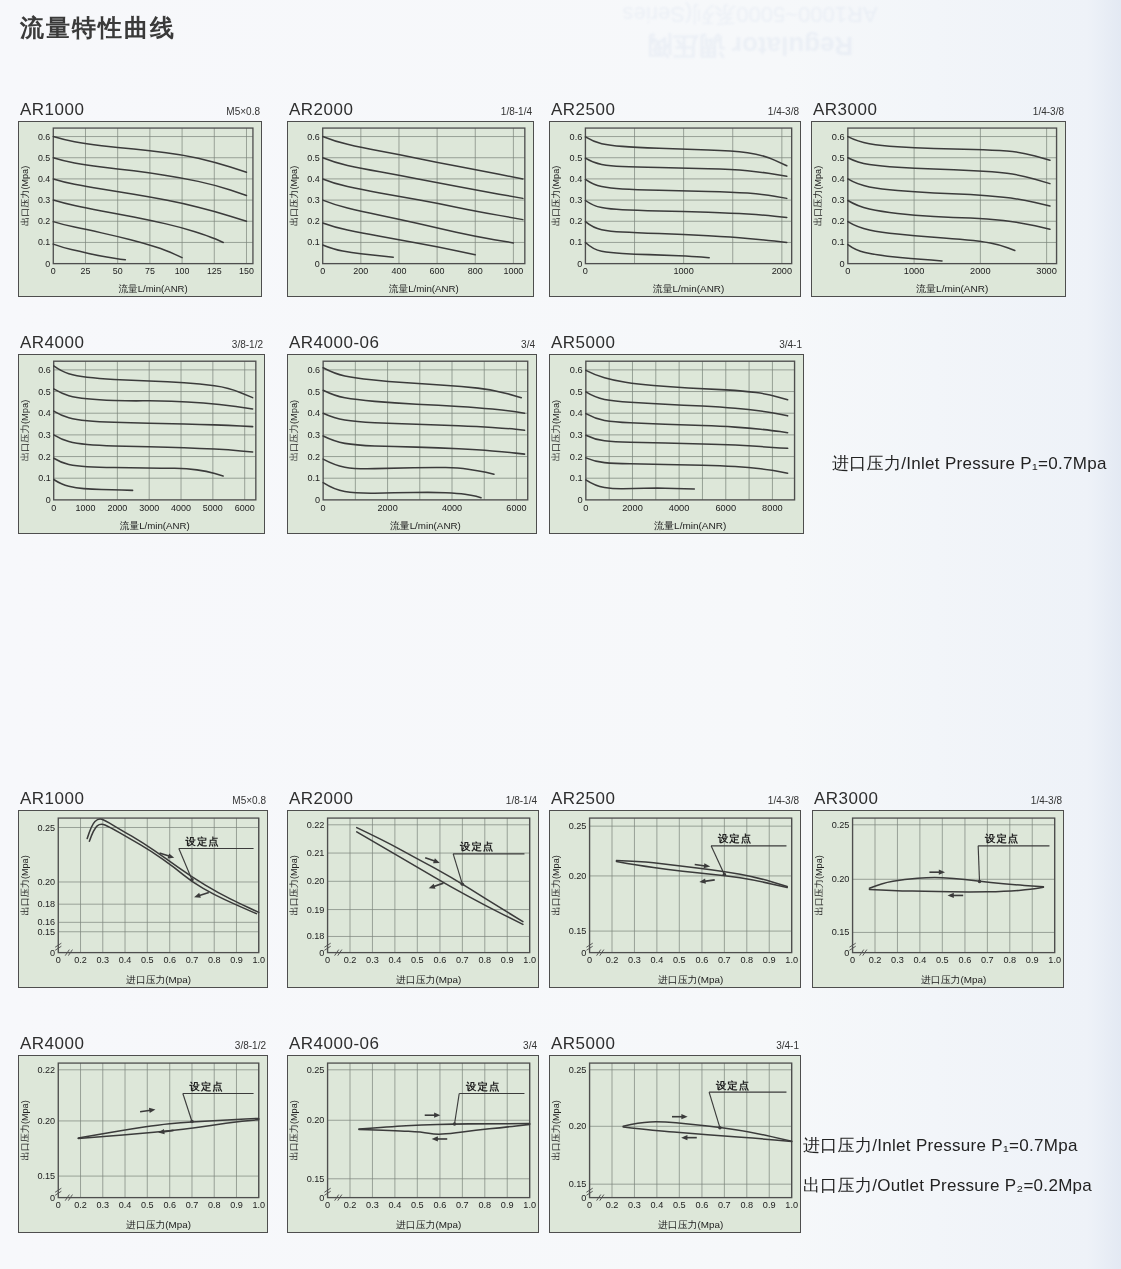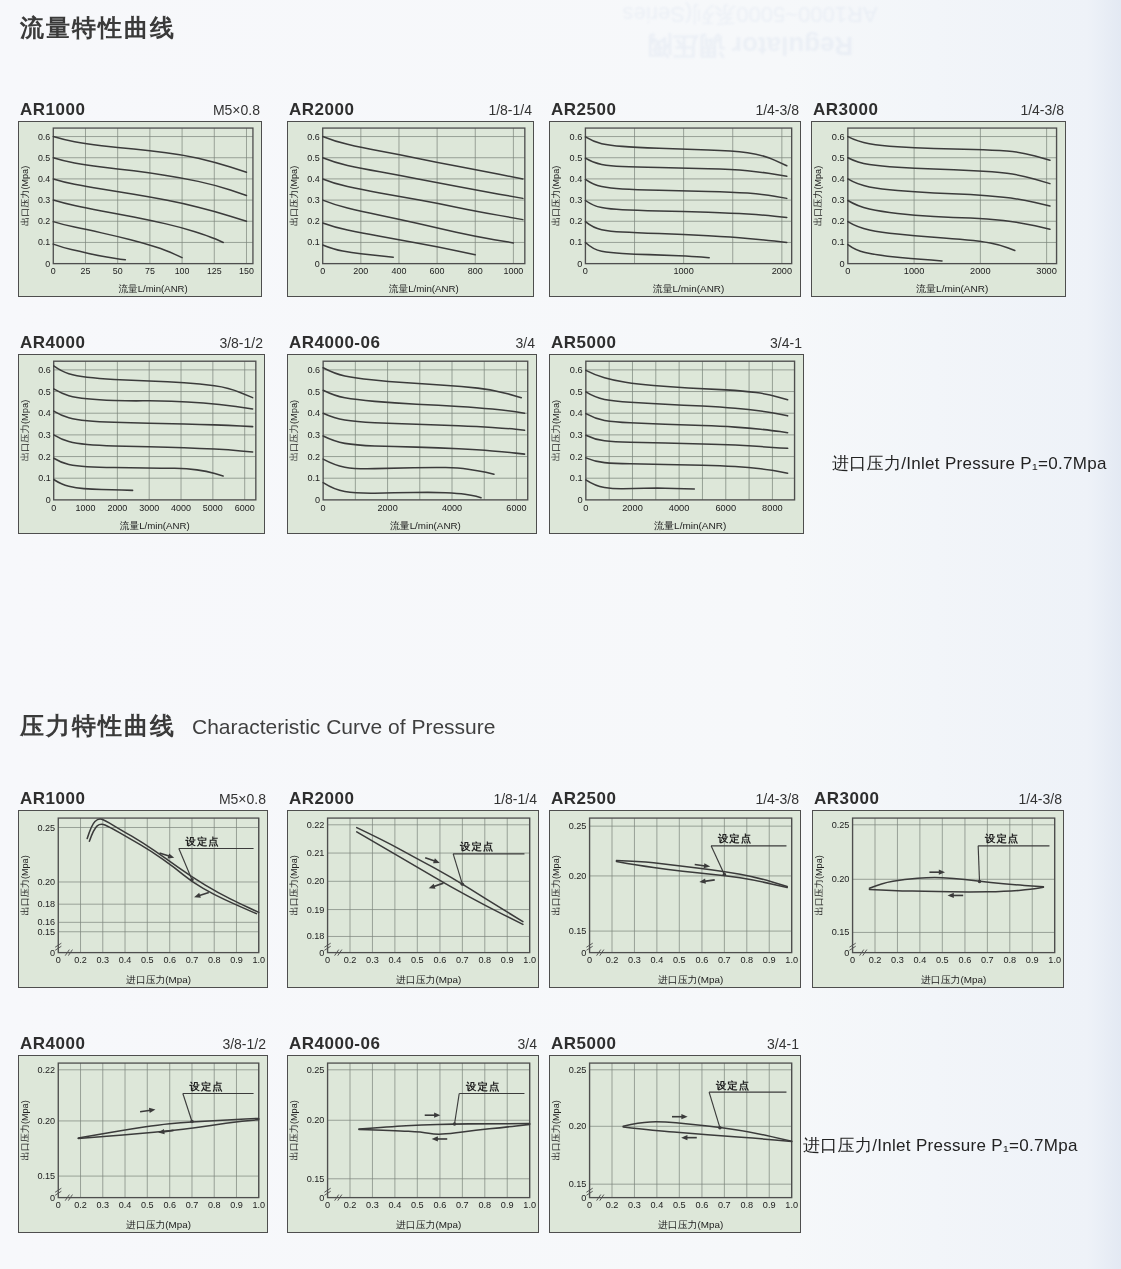--- a/index.html
+++ b/index.html
@@ -8,45 +8,41 @@
         background:linear-gradient(90deg,#f7f8fb 0%,#f6f8fa 70%,#eef2f8 97%,#e3e9f3 100%);}
   .sec-title{position:absolute;display:flex;align-items:baseline;gap:16px;white-space:nowrap;}
   .sec-title .zh{font-size:24px;font-weight:bold;color:#3a3a3a;letter-spacing:2px;}
   .sec-title .en{font-size:21px;color:#3f3f3f;}
   .ghost{position:absolute;transform:scale(-1,-1);color:#8fa6cf;opacity:0.10;filter:blur(1.2px);
          text-align:center;line-height:1.3;pointer-events:none;}
   .ghost .g1{font-size:26px;font-weight:bold;}
   .ghost .g2{font-size:22px;}
   .chart{position:absolute;}
   .chead{display:flex;justify-content:space-between;align-items:baseline;height:21px;padding:0 2px;}
-  .chead .model{font-size:17px;font-weight:bold;color:#2e2e2e;letter-spacing:0.5px;}
-  .chead .thread{font-size:14px;color:#333;}
+  .chead .model{font-size:17px;font-weight:normal;color:#2e2e2e;letter-spacing:0.5px;}
+  .chead .thread{font-size:10px;color:#333;}
   .panel{border:1.6px solid #4e4e4e;background:#dde7d9;box-sizing:border-box;}
   .panel svg{display:block;width:100%;height:100%;}
   .note{position:absolute;font-size:17px;color:#222;white-space:nowrap;letter-spacing:0.3px;}
   .notes{position:absolute;font-size:17px;color:#222;white-space:nowrap;letter-spacing:0.3px;line-height:2.35;}
 </style>
 </head>
 <body>
 
 <div class="page">
 
   <div class="ghost" style="left:440px;top:0px;width:620px;">
     <div class="g1">Regulator 调压阀</div>
     <div class="g2">AR1000~5000系列(Series</div>
   </div>
 
   <div class="sec-title" style="left:20px;top:12px;">
     <span class="zh">流量特性曲线</span>
   </div>
 
-  <div class="sec-title" style="left:20px;top:710px;">
-    <span class="zh">压力特性曲线</span>
-    <span class="en">Characteristic Curve of Pressure</span>
-  </div>
 
   <div id="charts">
       <div class="chart" style="left: 18px; top: 100px; width: 244px;">
         <div class="chead">
           <span class="model">AR1000</span>
           <span class="thread">M5×0.8</span>
         </div>
         <div class="panel" style="height: 176px;">
           <svg viewBox="0 0 240 172" preserveAspectRatio="none">
             <g stroke="#7c857c" stroke-width="0.7">
@@ -858,15 +854,16 @@
             </g>
           </svg>
         </div>
       </div>
     </div>
 
   <div class="note" style="left:832px;top:452px;">进口压力/Inlet Pressure P₁=0.7Mpa</div>
 
   <div class="notes" style="left:803px;top:1126px;">
     <div>进口压力/Inlet Pressure P₁=0.7Mpa</div>
+    <div>出口压力/Outlet Pressure P₂=0.2Mpa</div>
   </div>
 
 </div>
 
 </body></html>

